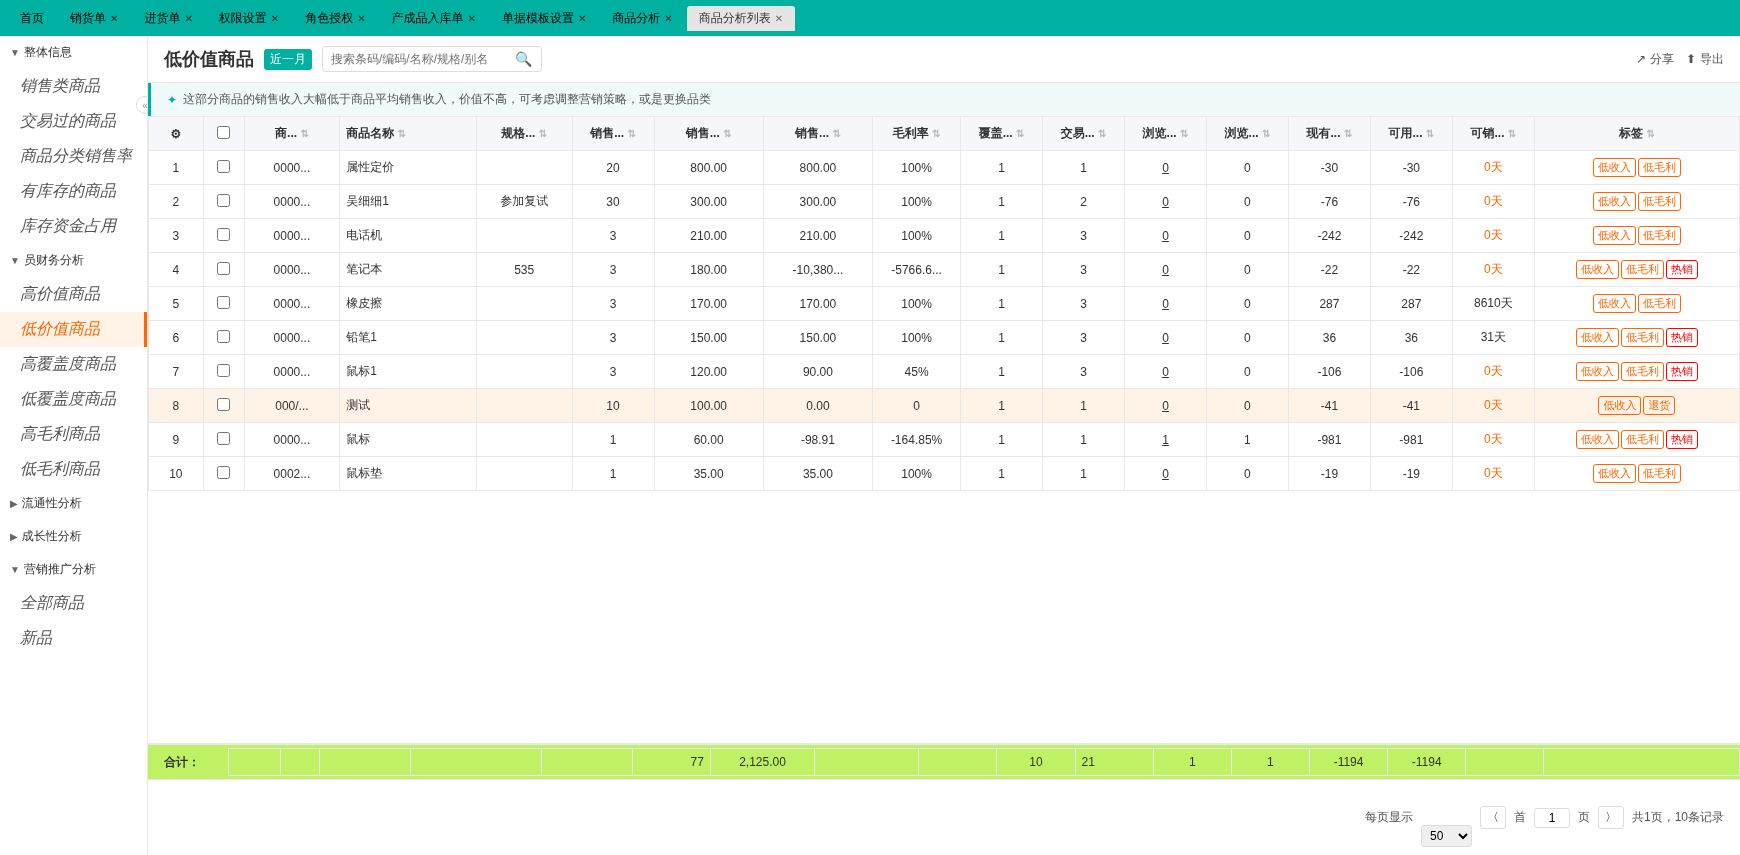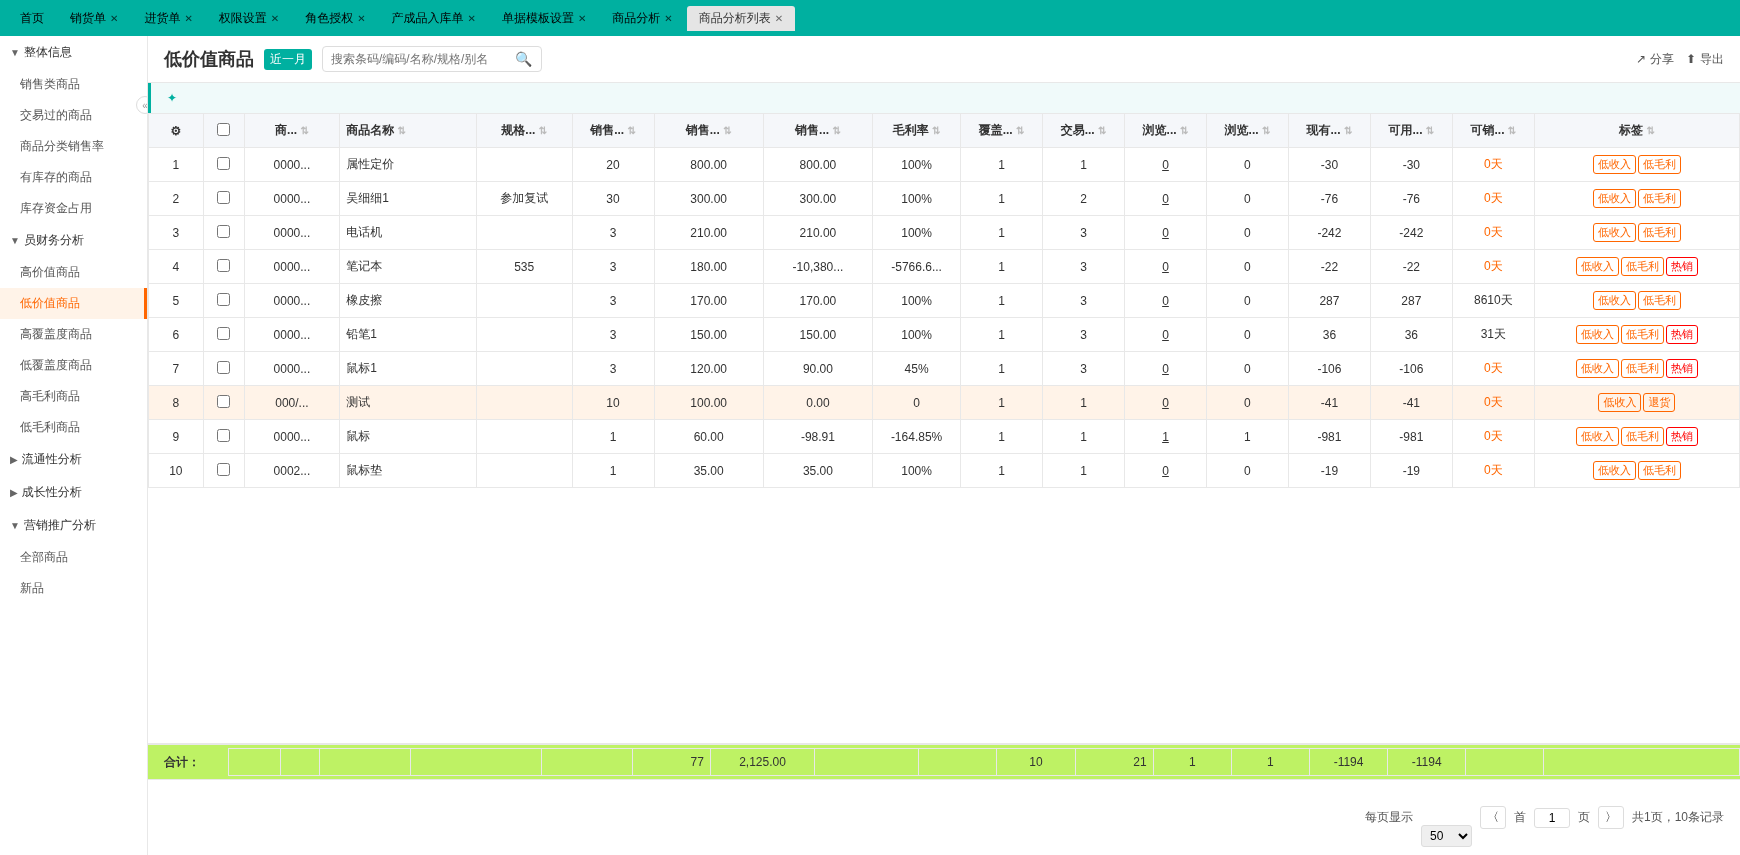--- a/index.html
+++ b/index.html
@@ -49,21 +49,22 @@
       padding: 8px 10px;
       color: #333;
       cursor: pointer;
       font-size: 12px;
     }
     .sidebar-section-header .arrow { margin-right: 4px; color: #666; font-size: 10px; }
     .sidebar-item {
       padding: 7px 10px 7px 20px;
       color: #555;
       cursor: pointer;
-      font-size: 12px;
+      font-size: 16px;
+      font-style: italic;
     }
     .sidebar-item.active { background: #fff3e8; color: #ff6600; border-right: 3px solid #ff6600; }
     .sidebar-collapse-btn {
       position: absolute;
       left: 136px;
       top: 60px;
       background: #fff;
       border: 1px solid #ddd;
       border-radius: 50%;
       width: 18px;
@@ -375,20 +376,21 @@
         </div>
         <div class="header-btn">
           <span>⬆</span>
           <span>导出</span>
         </div>
       </div>
     </div>
 
     <div class="info-banner">
       <span class="info-icon">✦</span>
+      <span>这部分商品的销售收入大幅低于商品平均销售收入，价值不高，可考虑调整营销策略，或是更换品类</span>
     </div>
 
     <div class="table-container">
       <table>
         <thead>
           <tr>
             <th class="col-num">
               <span>⚙</span>
             </th>
             <th class="col-check">
@@ -614,21 +616,21 @@
           <td style="width:40px; border-right:1px solid #e8e8e8; padding:6px;"></td>
           <td style="width:30px; border-right:1px solid #e8e8e8; padding:6px;"></td>
           <td style="width:70px; border-right:1px solid #e8e8e8; padding:6px;"></td>
           <td style="width:100px; border-right:1px solid #e8e8e8; padding:6px;"></td>
           <td style="width:70px; border-right:1px solid #e8e8e8; padding:6px;"></td>
           <td style="width:60px; border-right:1px solid #e8e8e8; padding:6px; text-align:right;">77</td>
           <td style="width:80px; border-right:1px solid #e8e8e8; padding:6px; text-align:center;">2,125.00</td>
           <td style="width:80px; border-right:1px solid #e8e8e8; padding:6px;"></td>
           <td style="width:60px; border-right:1px solid #e8e8e8; padding:6px;"></td>
           <td style="width:60px; border-right:1px solid #e8e8e8; padding:6px; text-align:center;">10</td>
-          <td style="width:60px; border-right:1px solid #e8e8e8; padding:6px; text-align:right;">21</td>
+          <td style="width:60px; border-right:1px solid #e8e8e8; padding:6px; text-align:left;">21</td>
           <td style="width:60px; border-right:1px solid #e8e8e8; padding:6px; text-align:center;">1</td>
           <td style="width:60px; border-right:1px solid #e8e8e8; padding:6px; text-align:center;">1</td>
           <td style="width:60px; border-right:1px solid #e8e8e8; padding:6px; text-align:center;">-1194</td>
           <td style="width:60px; border-right:1px solid #e8e8e8; padding:6px; text-align:center;">-1194</td>
           <td style="width:60px; border-right:1px solid #e8e8e8; padding:6px;"></td>
           <td style="width:150px; padding:6px;"></td>
         </tr>
       </tbody>
         </table>
     </div>

